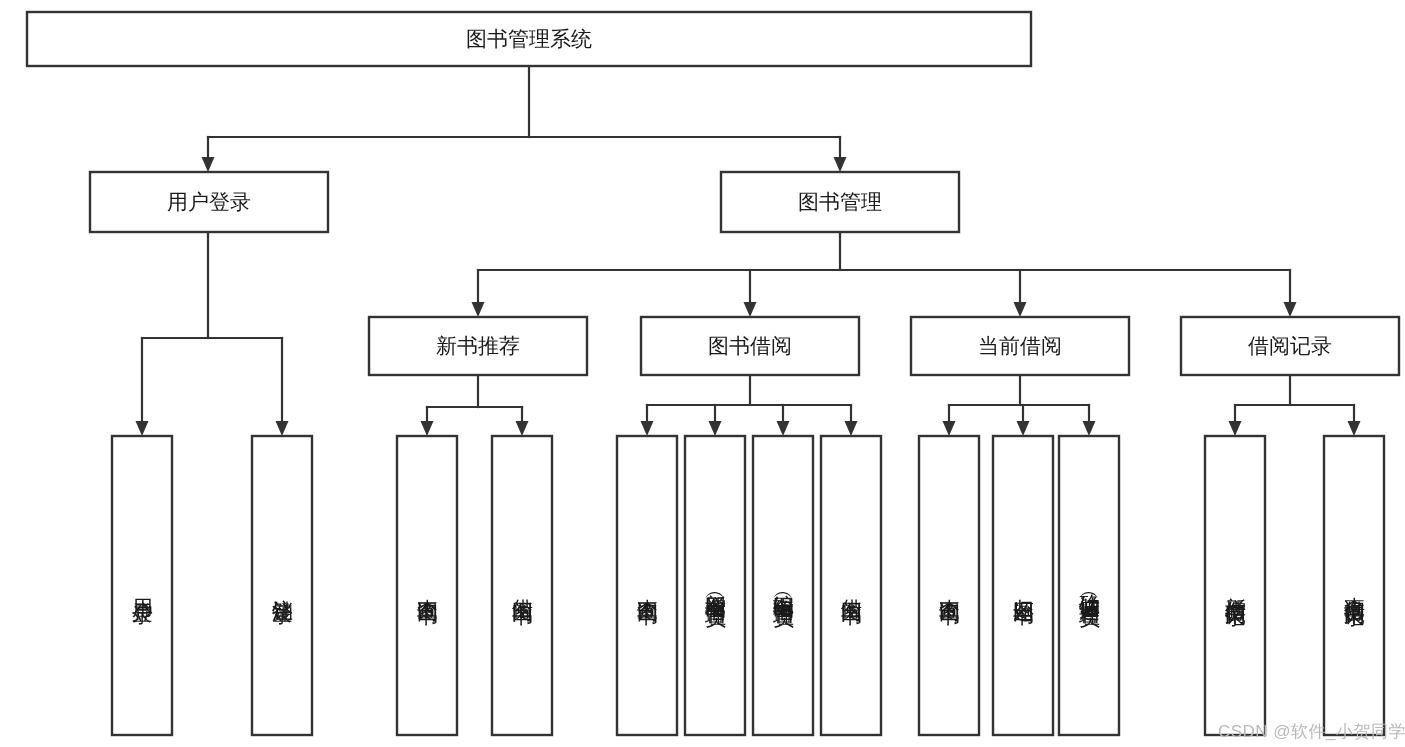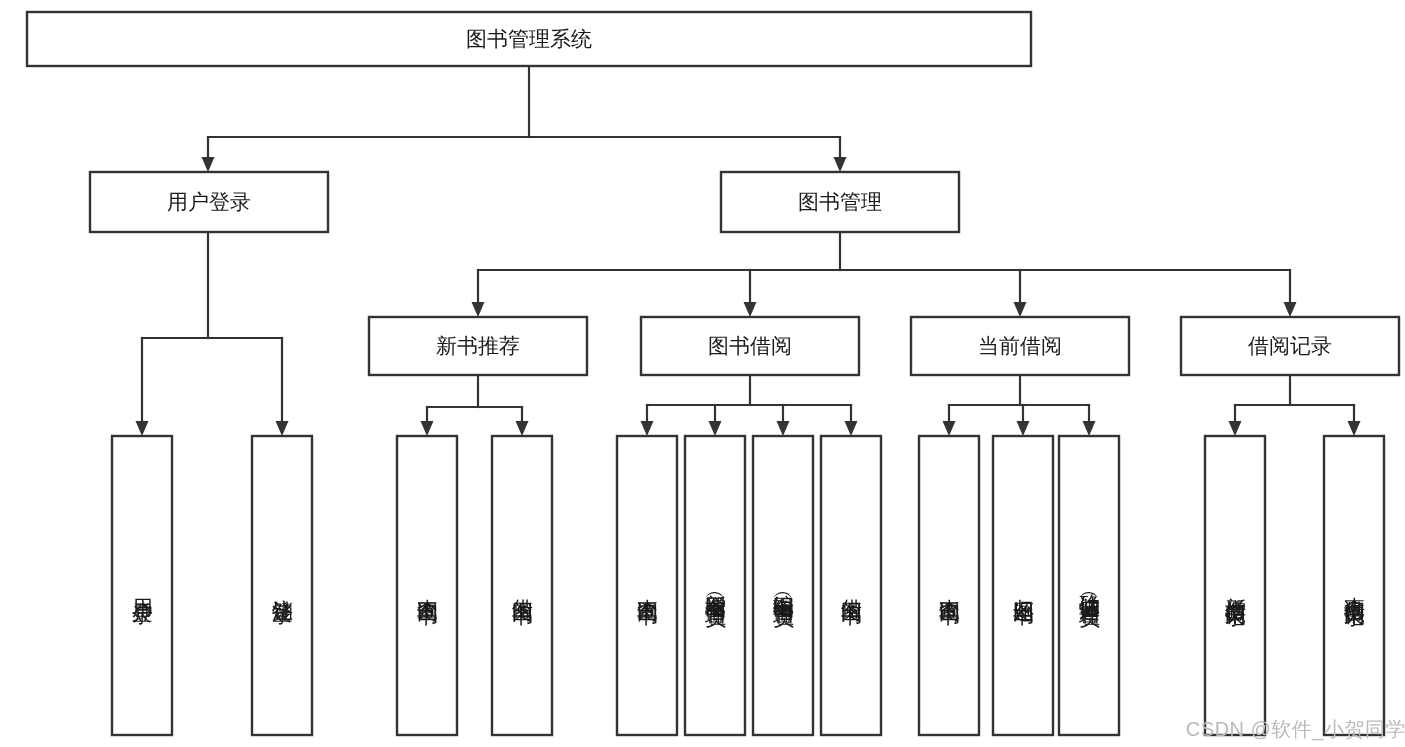--- a/index.html
+++ b/index.html
@@ -77,21 +77,21 @@
     letter-spacing: 2px;
     color: #1a1a1a;
     white-space: nowrap;
     text-align: center;
   }
   .watermark {
     position: absolute;
     right: 8px;
     bottom: 4px;
     font-family: "Liberation Sans", "DejaVu Sans", sans-serif;
-    font-size: 20px;
+    font-size: 17px;
     color: #b9b9b9;
     letter-spacing: 0.5px;
     white-space: nowrap;
     pointer-events: none;
   }
 </style>
 </head>
 <body>
 
 <div id="diagram-root">

